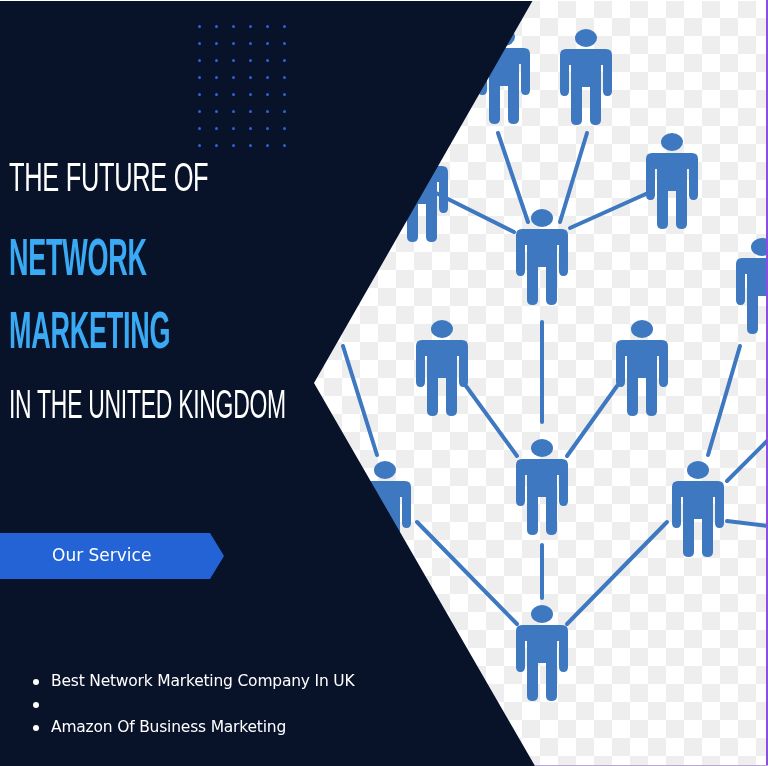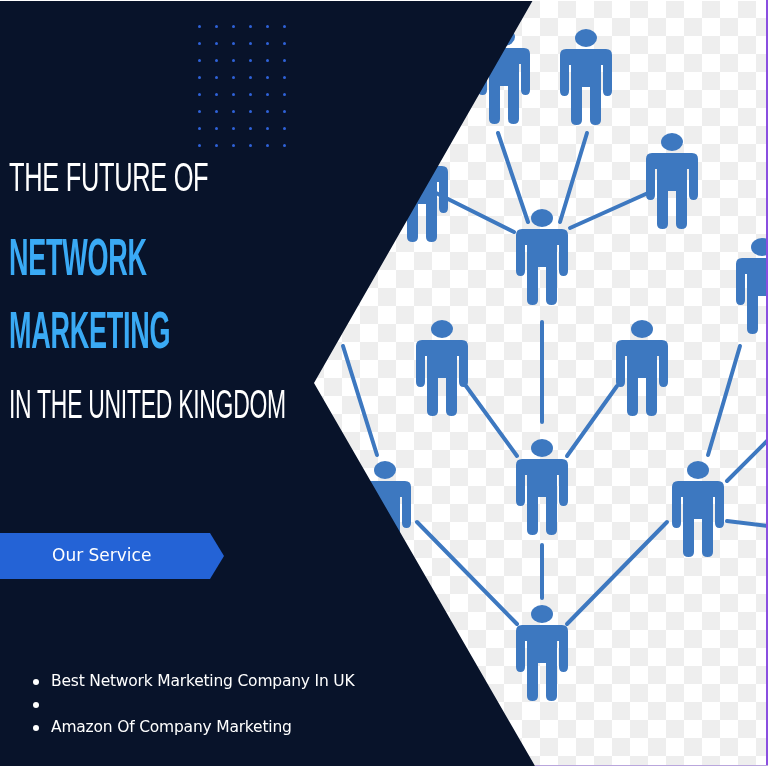--- a/index.html
+++ b/index.html
@@ -156,15 +156,15 @@
   <div class="service-banner">
     <svg width="224" height="46" viewBox="0 0 224 46">
       <polygon points="0,0 210,0 224,23 210,46 0,46" fill="#2463d6"></polygon>
     </svg>
     <span class="service-label">Our Service</span>
   </div>
 
   <ul class="service-list">
     <li><span class="bullet"></span><span>Best Network Marketing Company In UK</span></li>
     <li><span class="bullet"></span></li>
-    <li><span class="bullet"></span><span>Amazon Of Company Marketing</span></li>
+    <li><span class="bullet"></span><span>Amazon Of Business Marketing</span></li>
   </ul>
 </div>
 
 </body></html>

